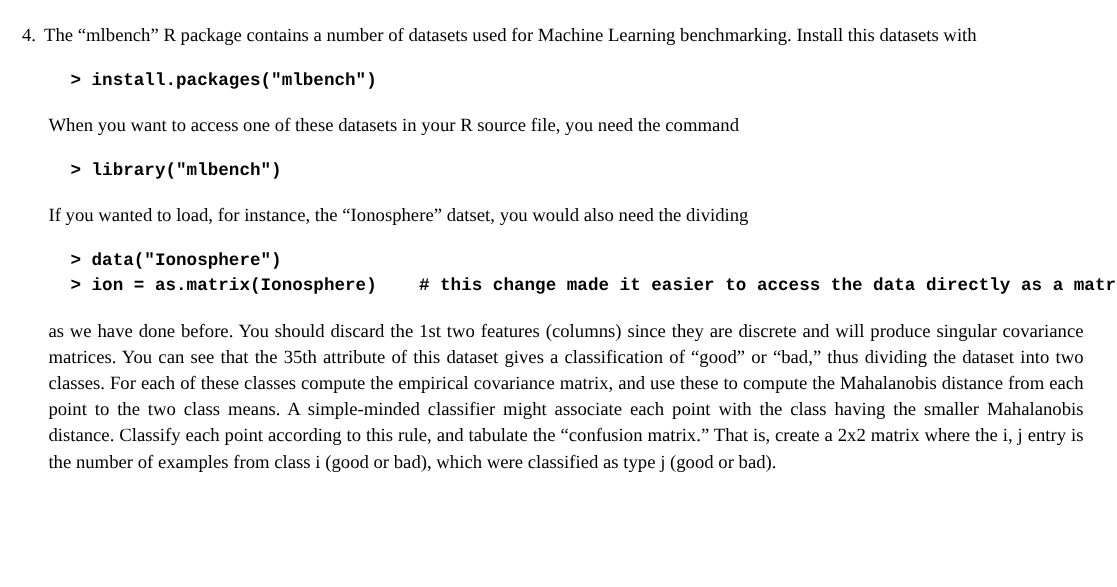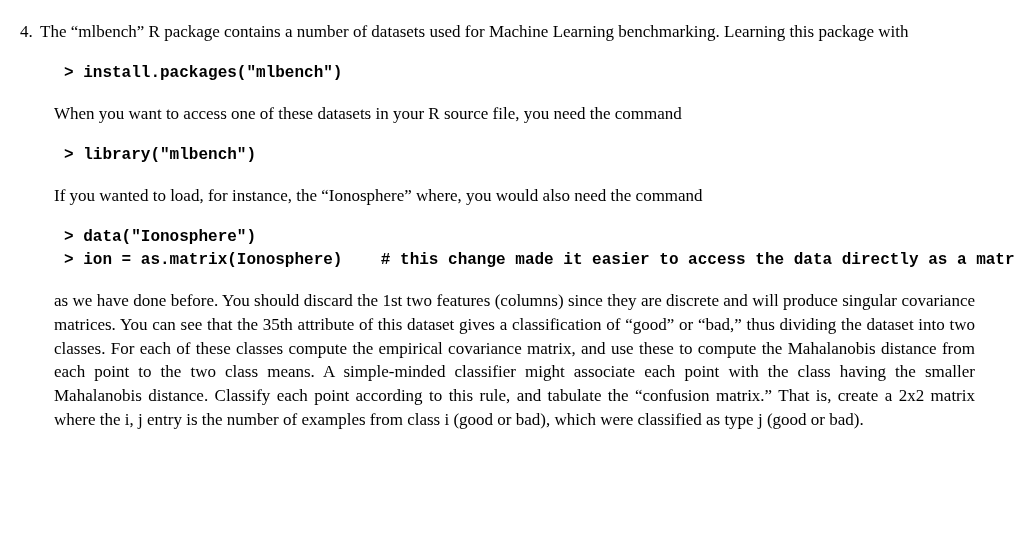--- a/index.html
+++ b/index.html
@@ -32,43 +32,43 @@
       text-align: justify;
     }
     .code-block {
       font-family: "Courier New", Courier, monospace;
       font-size: 16px;
       margin: 18px 0 18px 20px;
       white-space: pre;
       font-weight: bold;
     }
     .paragraph {
-      margin: 18px 10px;
+      margin: 18px 0;
       text-align: justify;
     }
     .italic {
     }
   </style>
 </head>
 <body>
 
 <div class="intro">
   <span class="item-number">4.</span>
-  <span class="intro-text">The “mlbench” R package contains a number of datasets used for Machine Learning benchmarking.  Learning this package with</span>
+  <span class="intro-text">The “mlbench” R package contains a number of datasets used for Machine Learning benchmarking.  Install this datasets with</span>
 </div>
 
 <div class="content">
 
   <div class="code-block">&gt; install.packages("mlbench")</div>
 
   <div class="paragraph">When you want to access one of these datasets in your R source file, you need the command</div>
 
   <div class="code-block">&gt; library("mlbench")</div>
 
-  <div class="paragraph">If you wanted to load, for instance, the “Ionosphere” where, you would also need the command</div>
+  <div class="paragraph">If you wanted to load, for instance, the “Ionosphere” datset, you would also need the dividing</div>
 
   <div class="code-block">&gt; data("Ionosphere")
 &gt; ion = as.matrix(Ionosphere)    # this change made it easier to access the data directly as a matrix</div>
 
   <div class="paragraph">
     <span>as we have done before.  You should discard the 1st two features (columns) since they are discrete and will produce singular covariance matrices. You can see that the 35th attribute of this dataset gives a classification of “good” or “bad,” thus dividing the dataset into two classes.  For each of these classes compute the empirical covariance matrix, and use these to compute the Mahalanobis distance from each point to the two class means. A simple-minded classifier might associate each point with the class having the smaller Mahalanobis distance. Classify each point according to this rule, and tabulate the “confusion matrix.”  That is, create a 2x2 matrix where the </span><span class="italic">i, j</span><span> entry is the number of examples from class </span><span class="italic">i</span><span> (good or bad), which were classified as type </span><span class="italic">j</span><span> (good or bad).</span>
   </div>
 
 </div>
 

